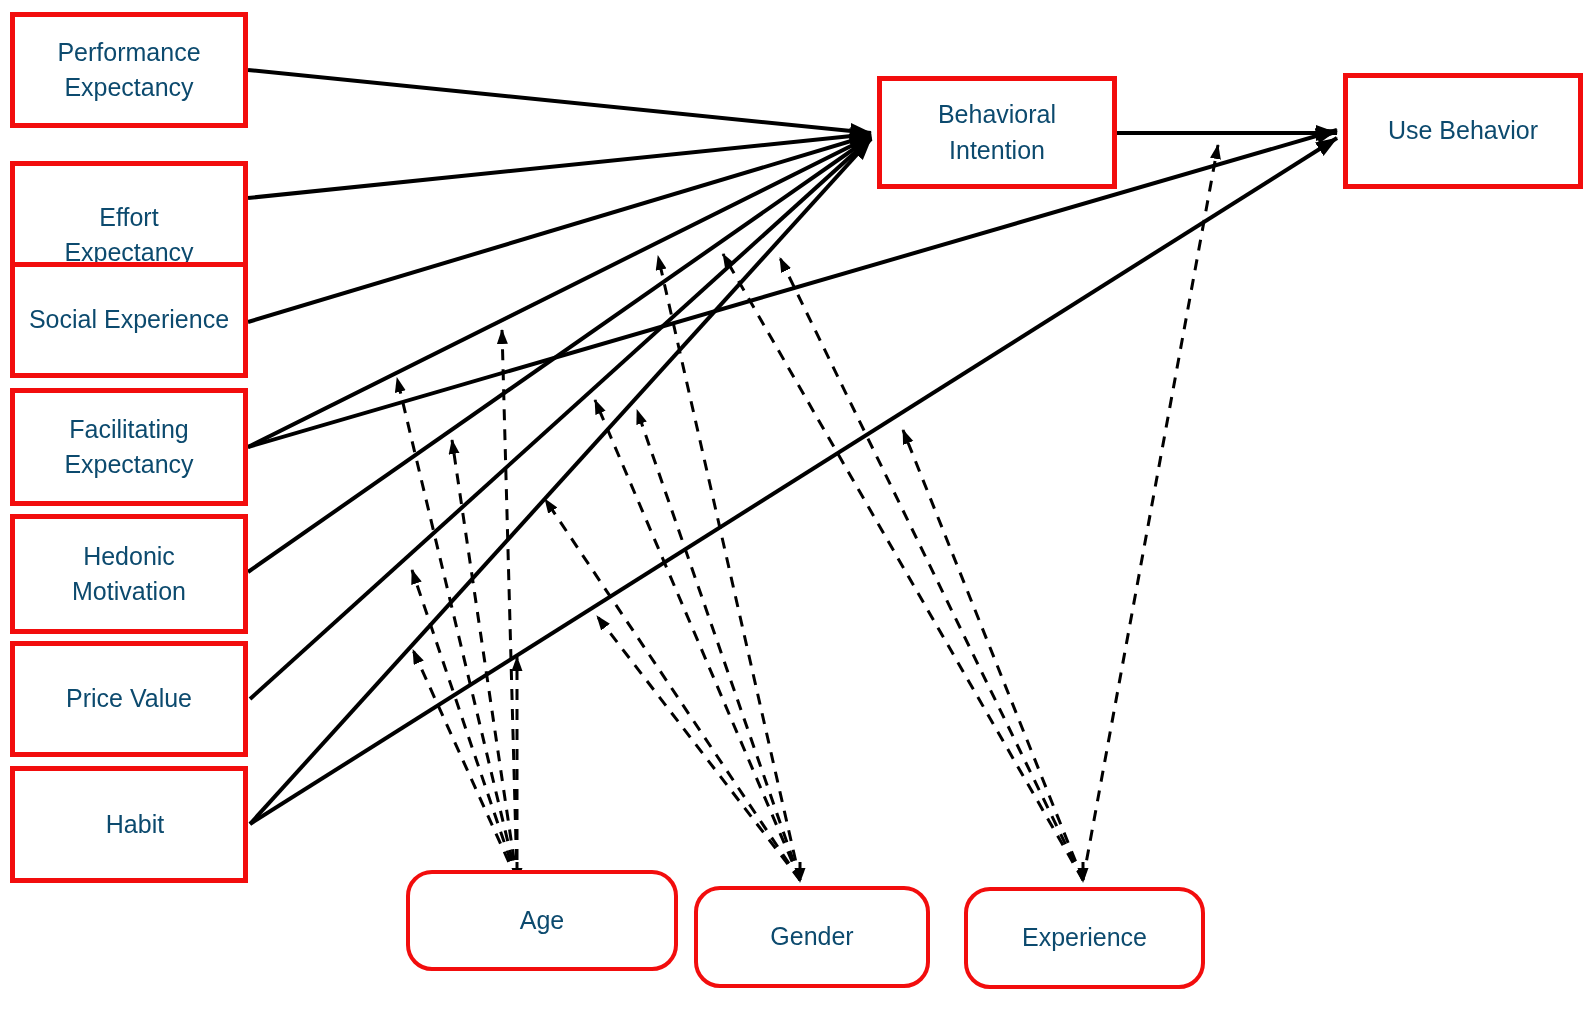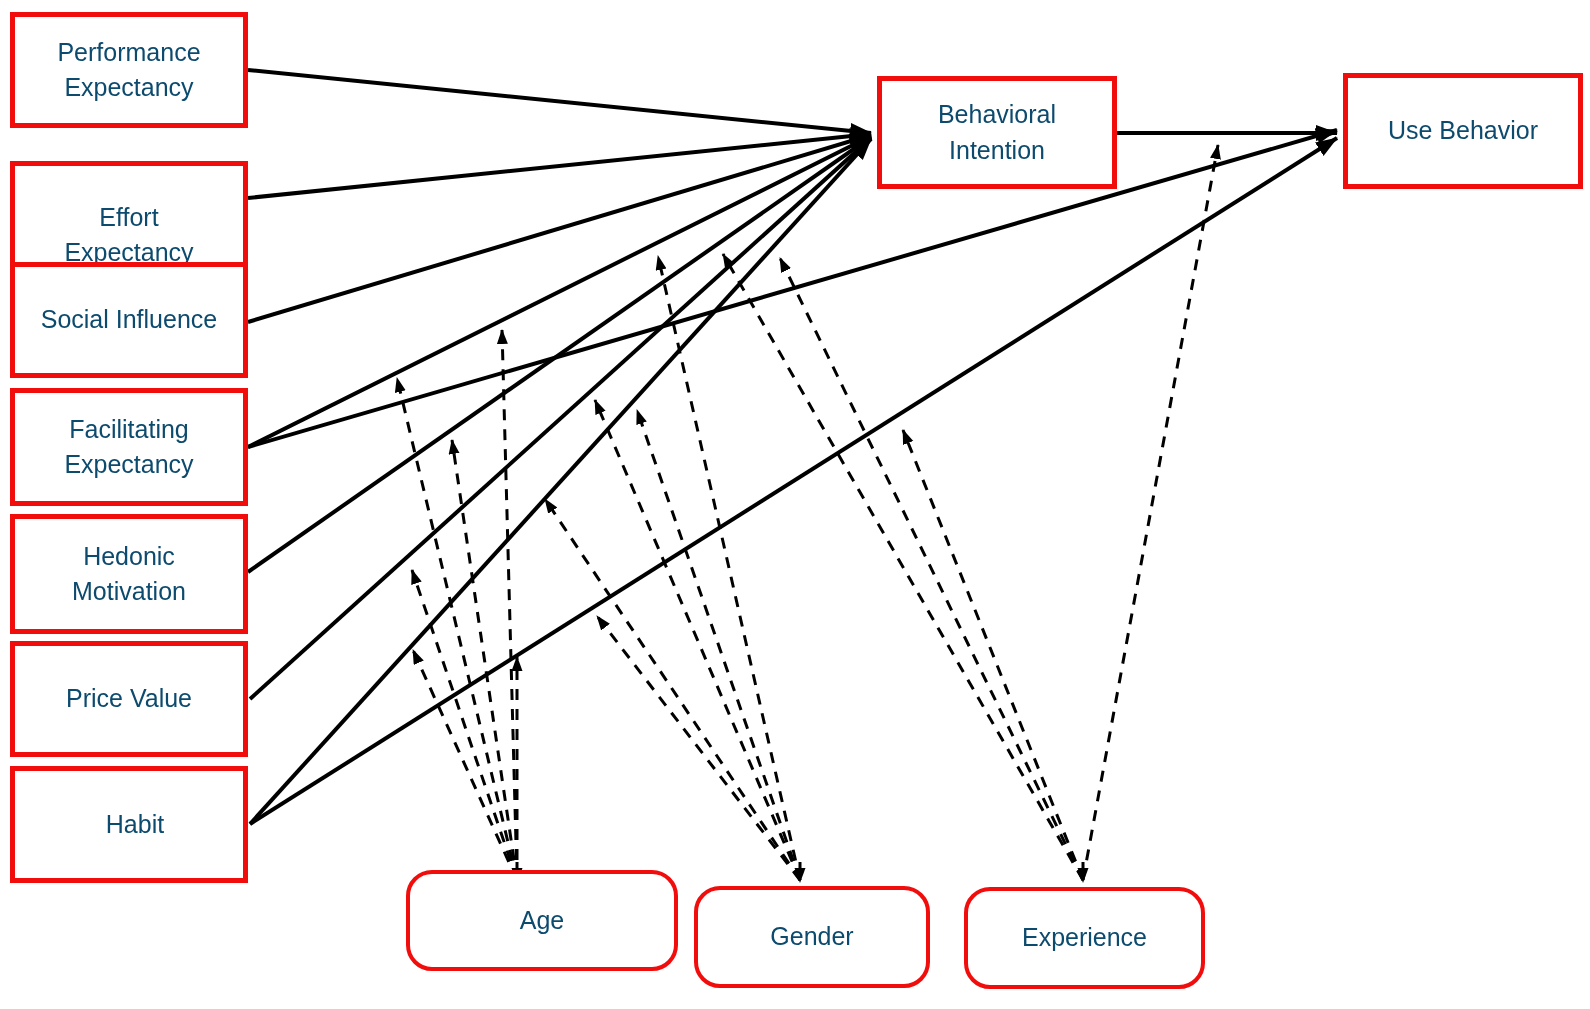--- a/index.html
+++ b/index.html
@@ -82,21 +82,21 @@
 
   <div class="box" style="left: 10px; top: 12px; width: 238px; height: 116px; border-color: rgb(242, 13, 13);">
     <span>Performance
 Expectancy</span>
   </div>
   <div class="box" style="left: 10px; top: 137px; width: 238px; height: 148px; border-color: rgb(242, 13, 13); margin-top: 24px;">
     <span>Effort
 Expectancy</span>
   </div>
   <div class="box" style="left: 10px; top: 262px; width: 238px; height: 116px; border-color: rgb(242, 13, 13);">
-    <span>Social Influence</span>
+    <span>Social Experience</span>
   </div>
   <div class="box" style="left: 10px; top: 388px; width: 238px; height: 118px; border-color: rgb(242, 13, 13);">
     <span>Facilitating
 Expectancy</span>
   </div>
   <div class="box" style="left: 10px; top: 641px; width: 238px; height: 116px; border-color: rgb(242, 13, 13);">
     <span>Price Value</span>
   </div>
   <div class="box" style="left: 10px; top: 514px; width: 238px; height: 120px; border-color: rgb(242, 13, 13);">
     <span>Hedonic

